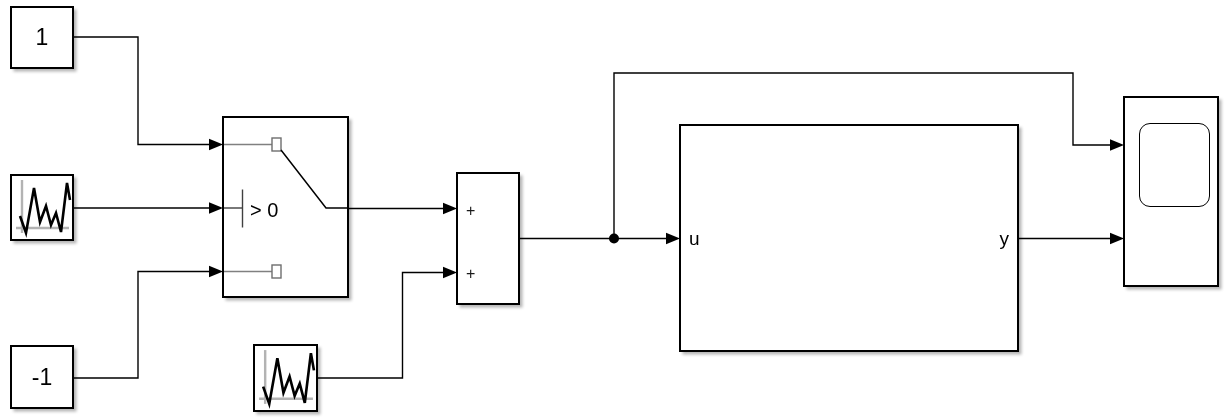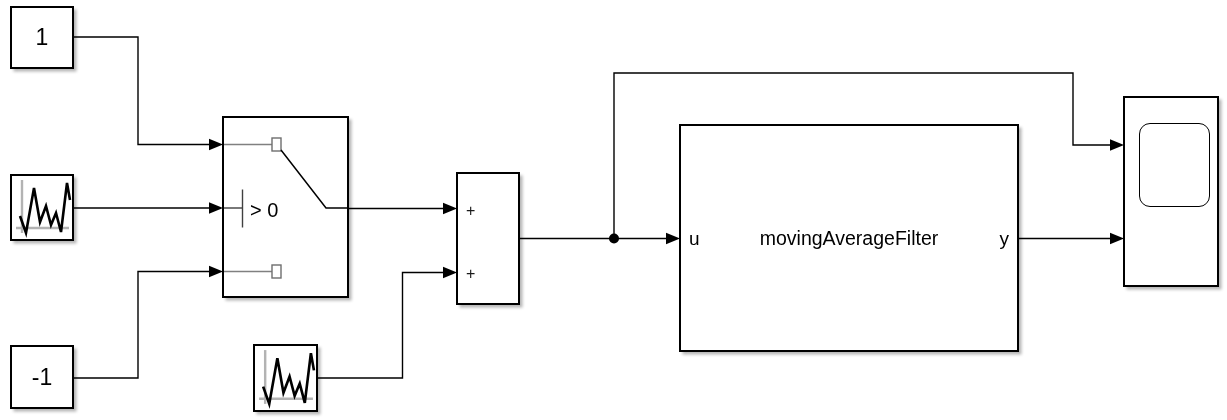--- a/index.html
+++ b/index.html
@@ -126,21 +126,20 @@
   <div class="block noise-2">
     <svg class="noise-icon" viewBox="0 0 60 63">
       <line x1="10" y1="4" x2="10" y2="57" stroke="#b3b3b3" stroke-width="2.4"></line>
       <line x1="4" y1="52" x2="57" y2="52" stroke="#b3b3b3" stroke-width="2.4"></line>
       <polyline points="8,40 14,57 22,12 28,46 34,30 39,49 44,37 49,56 55,7 58,24" fill="none" stroke="#000" stroke-width="2.6"></polyline>
     </svg>
   </div>
 
   <div class="block subsys centered">
     <span class="port-label in">u</span>
-    <span class="subsys-title">movingAverageFilter</span>
     <span class="port-label out">y</span>
   </div>
 
   <div class="block scope">
     <div class="scope-screen"></div>
   </div>
 
   <svg class="wire-layer" viewBox="0 0 1227 420" xmlns="http://www.w3.org/2000/svg">
 
     <path class="wire" d="M74,37 H138 V144.5 H210"></path>

